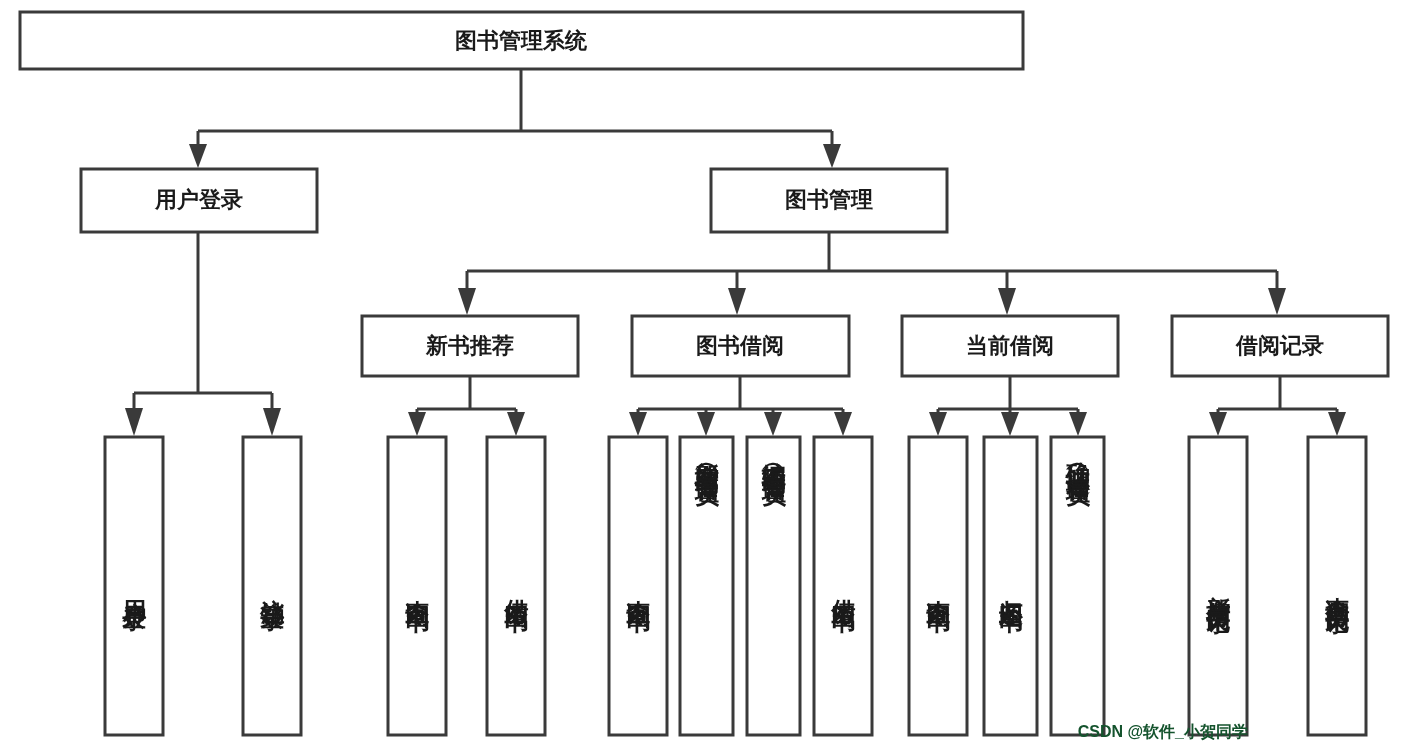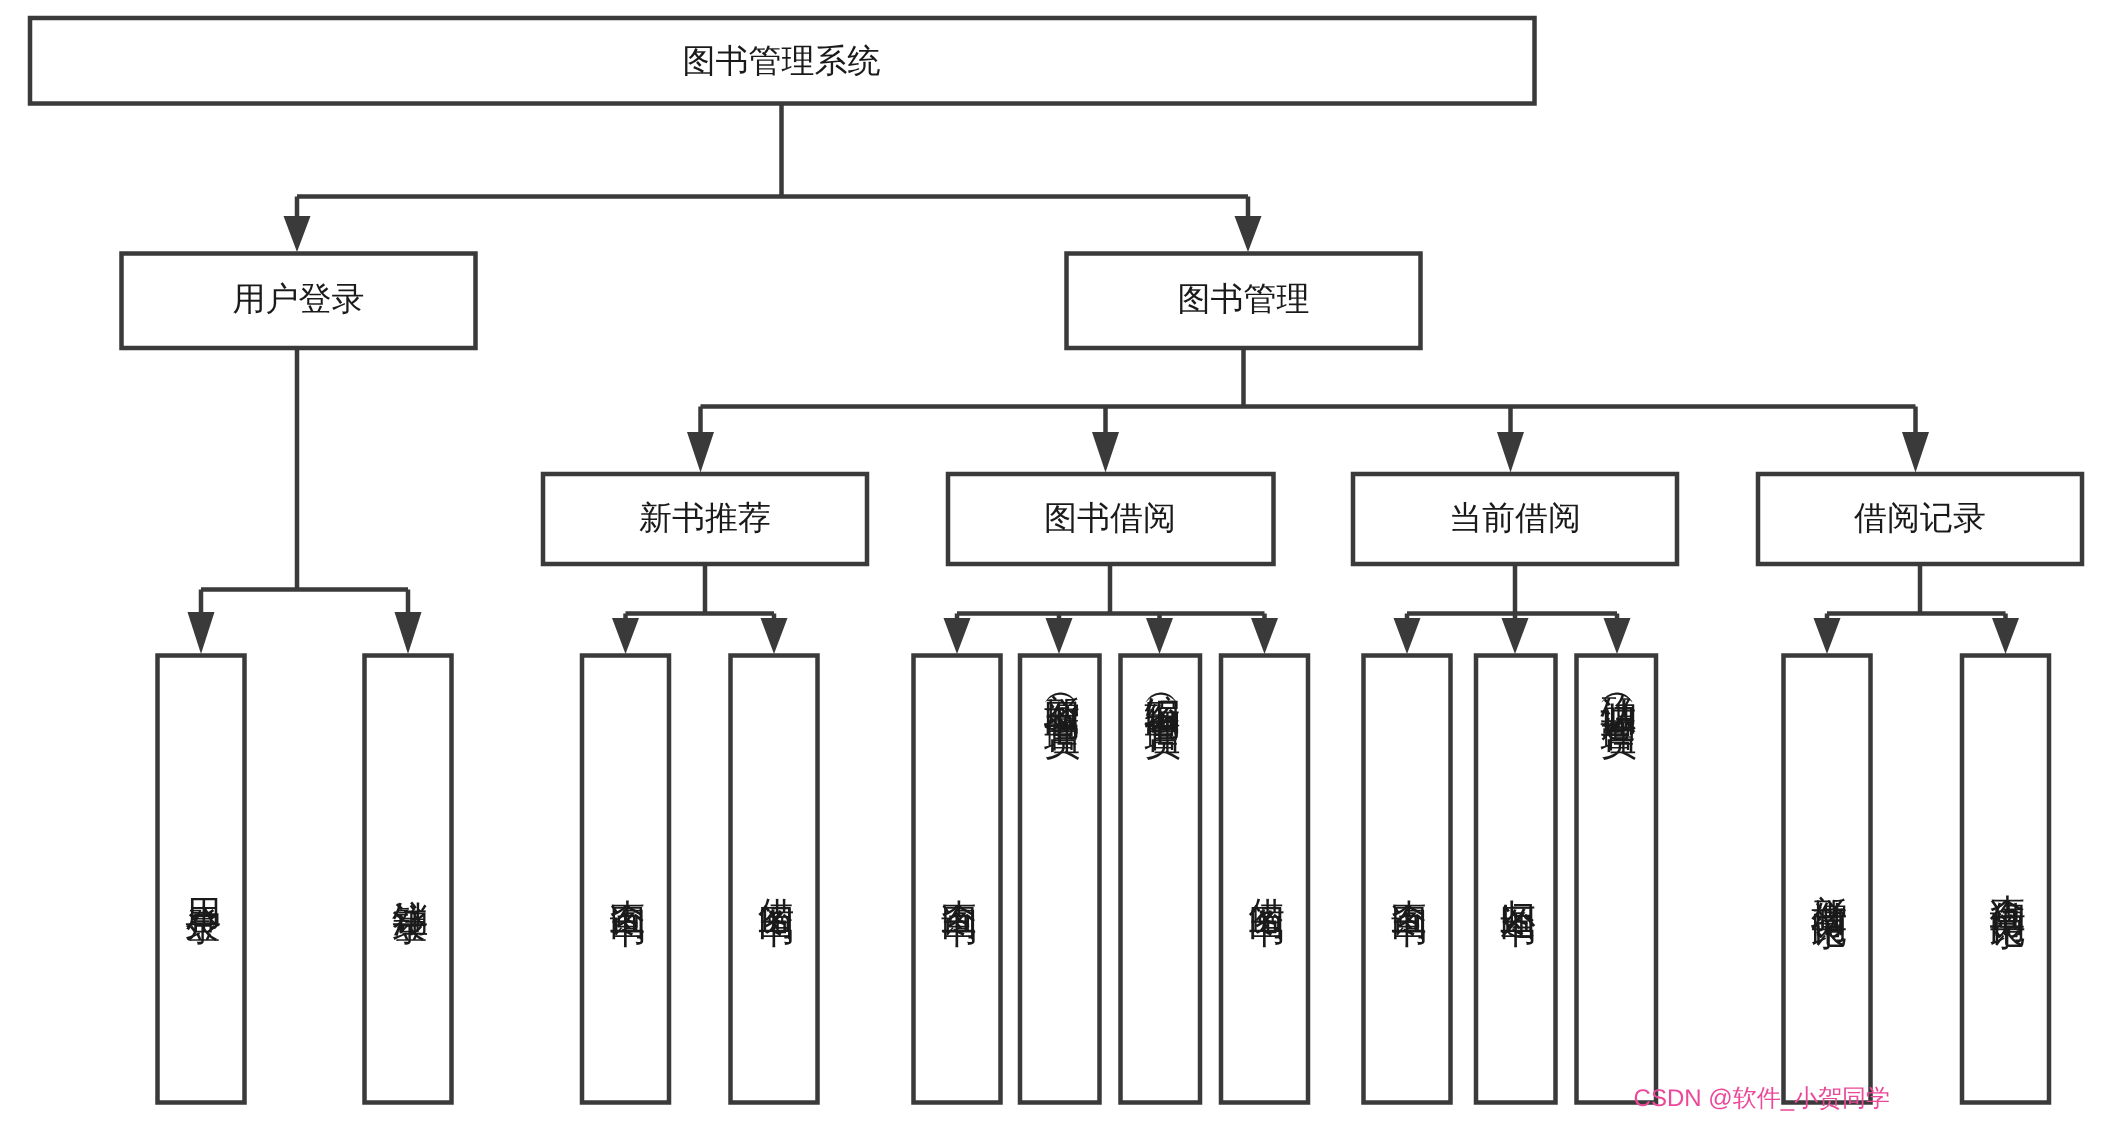--- a/index.html
+++ b/index.html
@@ -11,20 +11,21 @@
     width: 1405px;
     height: 747px;
     font-family: "Liberation Sans", "DejaVu Sans", sans-serif;
     overflow: hidden;
     position: relative;
   }
   #diagram-root {
     position: relative;
     width: 1268px;
     height: 747px;
+    font-weight: bold;
   }
   svg#tree-svg {
     position: absolute;
     left: 0;
     top: 0;
     width: 1405px;
     height: 747px;
   }
   .node-box {
     fill: #ffffff;
@@ -59,25 +60,25 @@
     letter-spacing: 3px;
     display: flex;
     align-items: center;
     justify-content: center;
     text-align: center;
     white-space: nowrap;
     pointer-events: none;
   }
   .watermark {
     position: absolute;
-    right: 8px;
+    right: 20px;
     bottom: 4px;
     font-family: "Liberation Sans", "DejaVu Sans", sans-serif;
     font-size: 16px;
-    color: #ec4899;
+    color: #14532d;
     white-space: nowrap;
   }
 </style>
 </head>
 <body>
 
 <div id="diagram-root">
 
   <svg id="tree-svg" viewBox="0 0 1405 747">
     <defs></defs>

